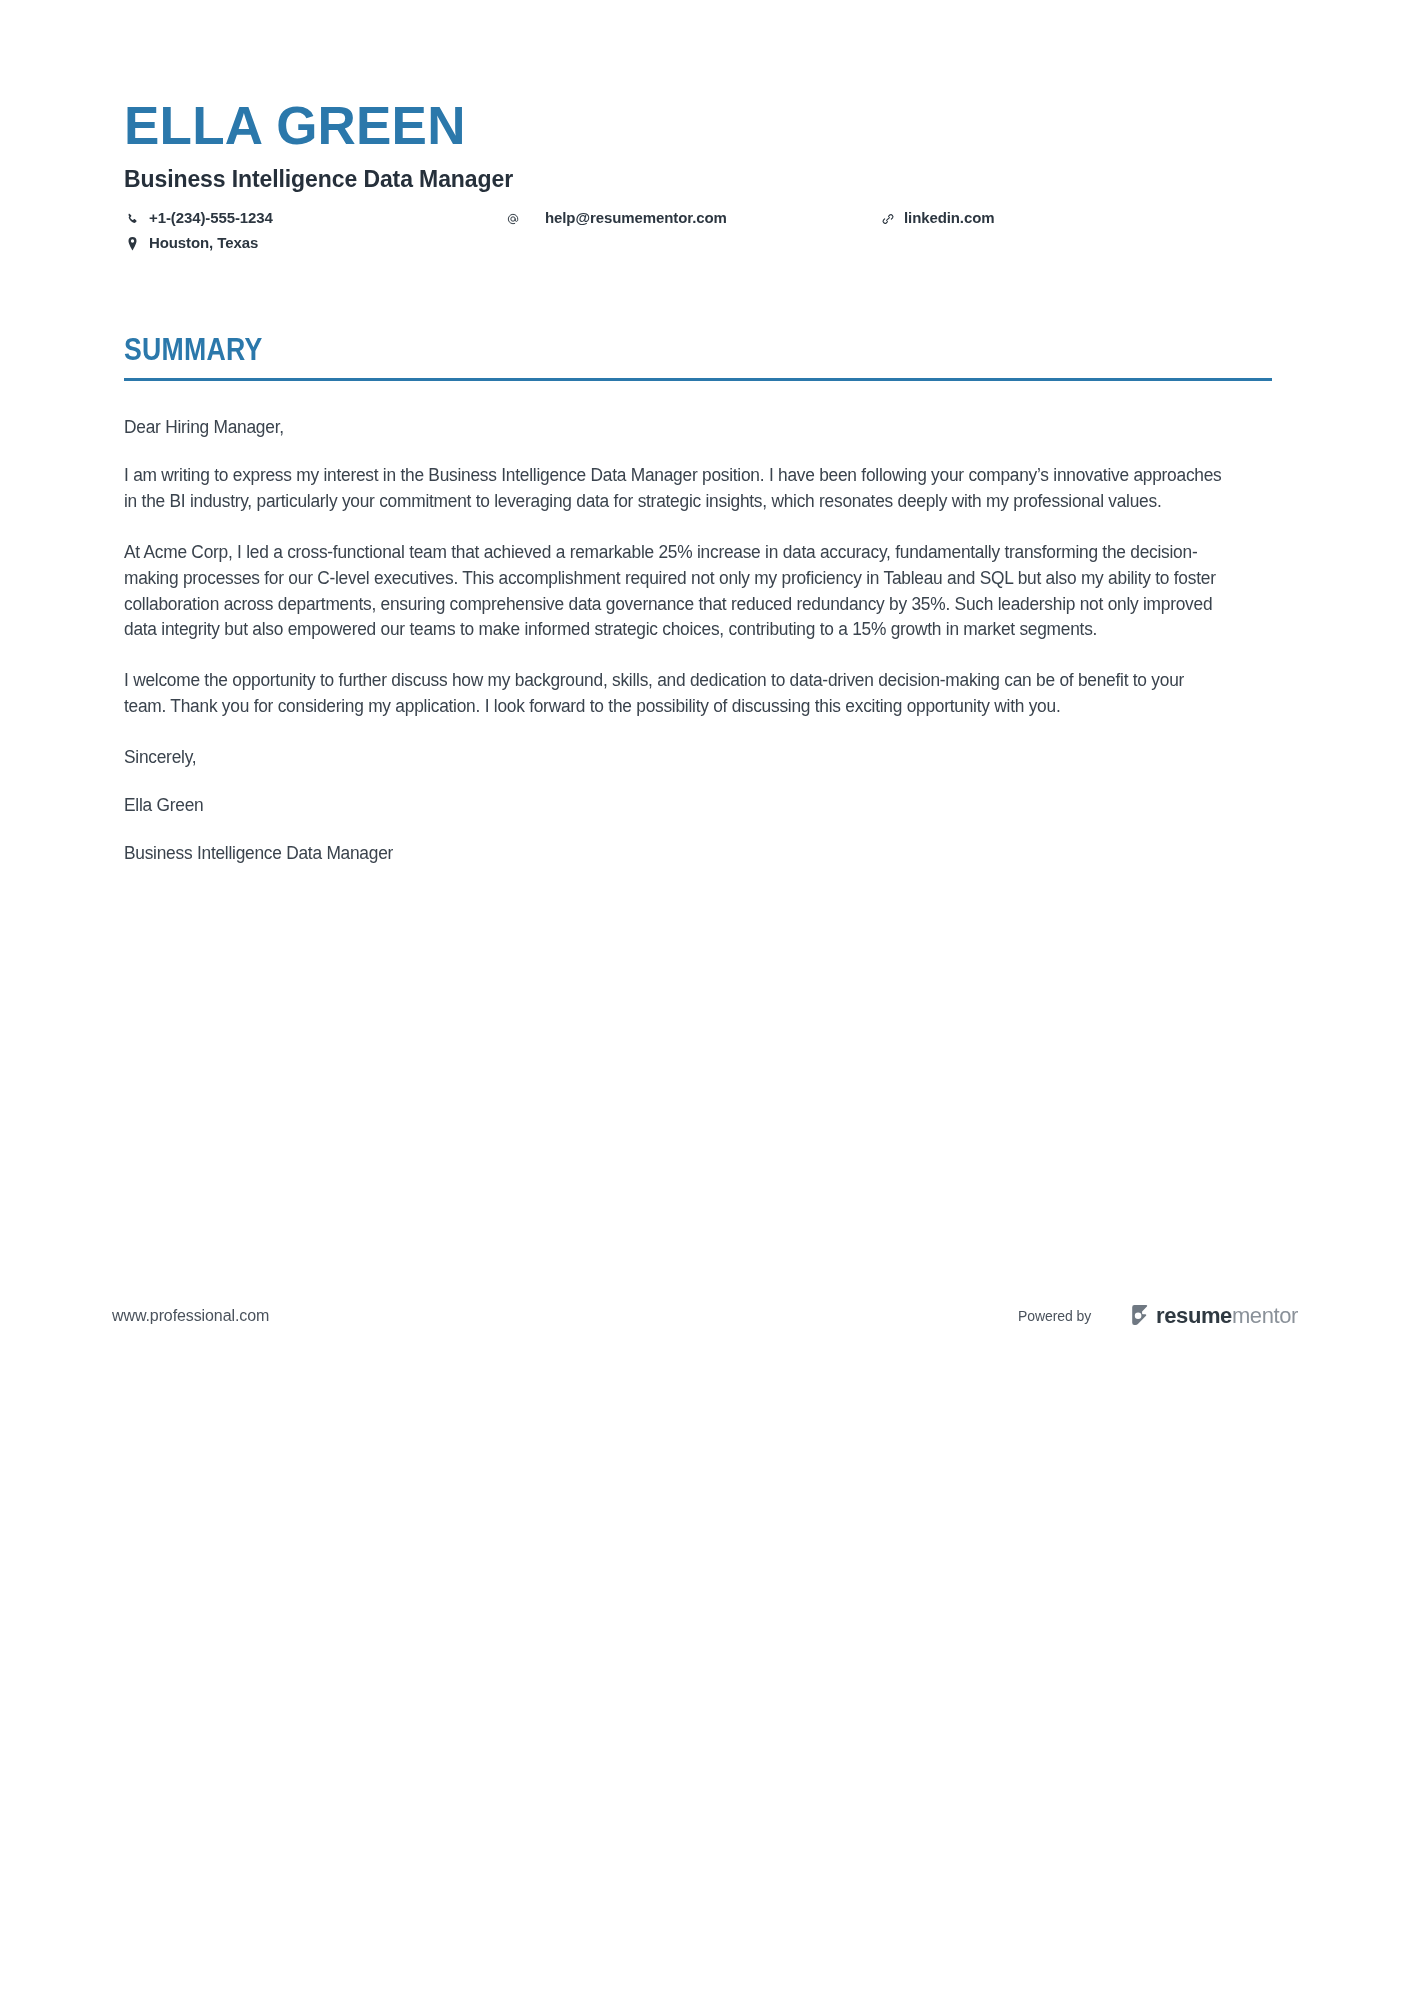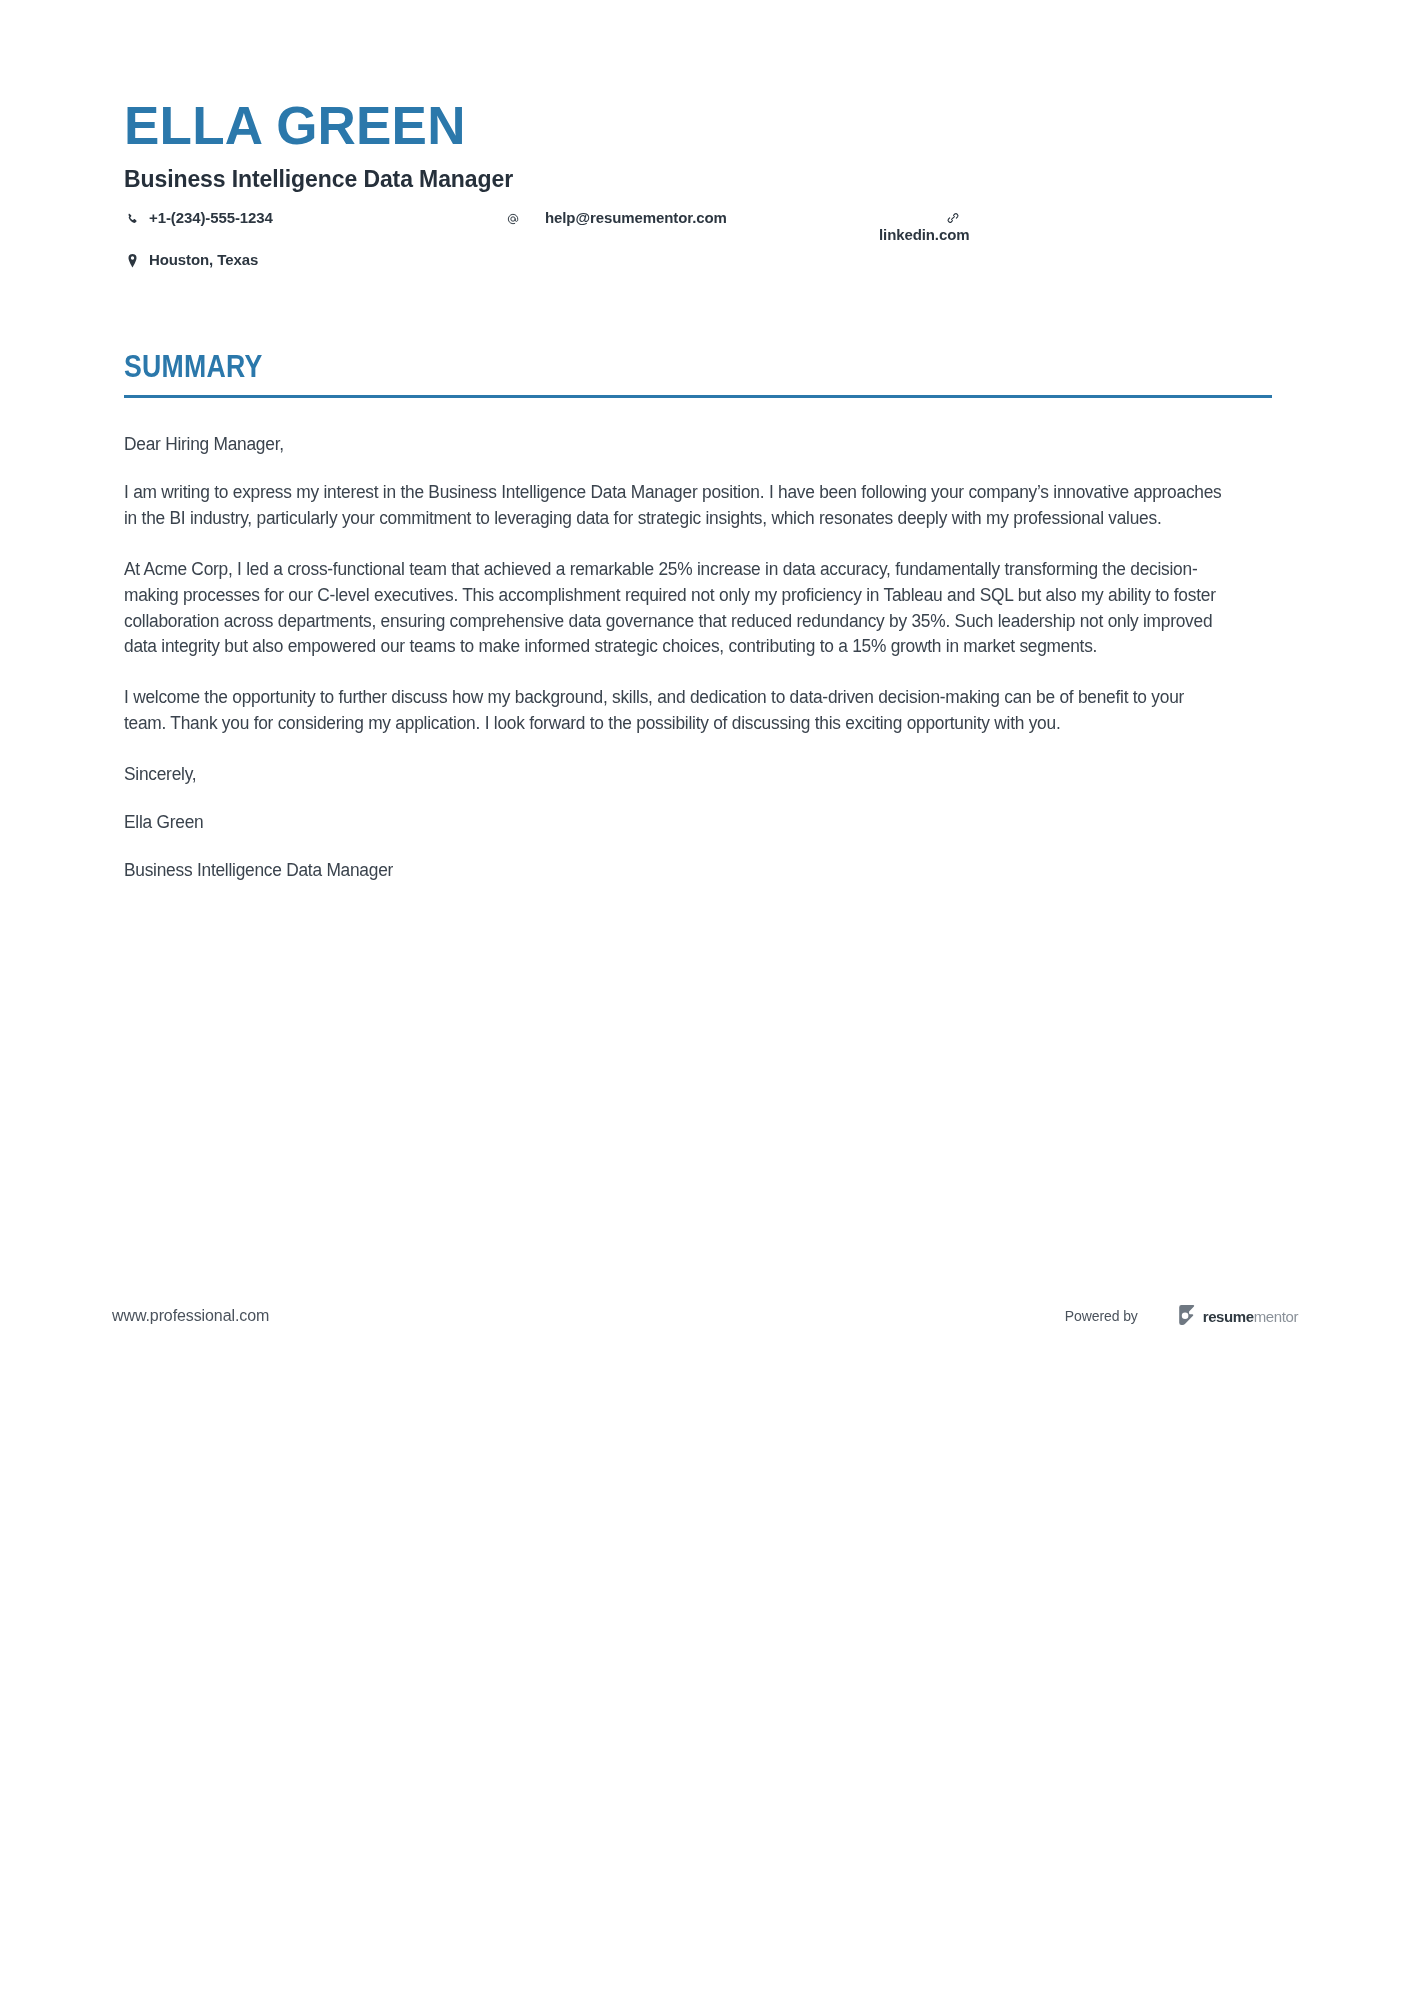--- a/index.html
+++ b/index.html
@@ -60,21 +60,21 @@
     display: flex;
     align-items: flex-end;
     font-size: 15px;
     font-weight: 700;
     color: #2C3640;
     letter-spacing: -0.1px;
     white-space: nowrap;
   }
   .contact-item.col1 { width: 380px; }
   .contact-item.col2 { width: 375px; gap: 16px; }
-  .contact-item.col3 { width: auto; flex-direction: column; }
+  .contact-item.col3 { width: auto; }
   .ico {
     display: inline-flex;
     align-items: center;
     justify-content: center;
     width: 17px;
     margin-right: 8px;
     color: #2C3640;
     flex: 0 0 17px;
   }
   .ico svg { display: block; }
@@ -149,21 +149,21 @@
     display: flex;
     align-items: center;
   }
   .logo-mark {
     width: 19px;
     height: 22px;
     margin-right: 6px;
     display: block;
   }
   .logo-word {
-    font-size: 15px;
+    font-size: 22px;
     letter-spacing: -0.4px;
     line-height: 1;
   }
   .logo-word .bold {
     font-weight: 700;
     color: #2F3941;
   }
   .logo-word .light {
     font-weight: 400;
     color: #8A9199;

